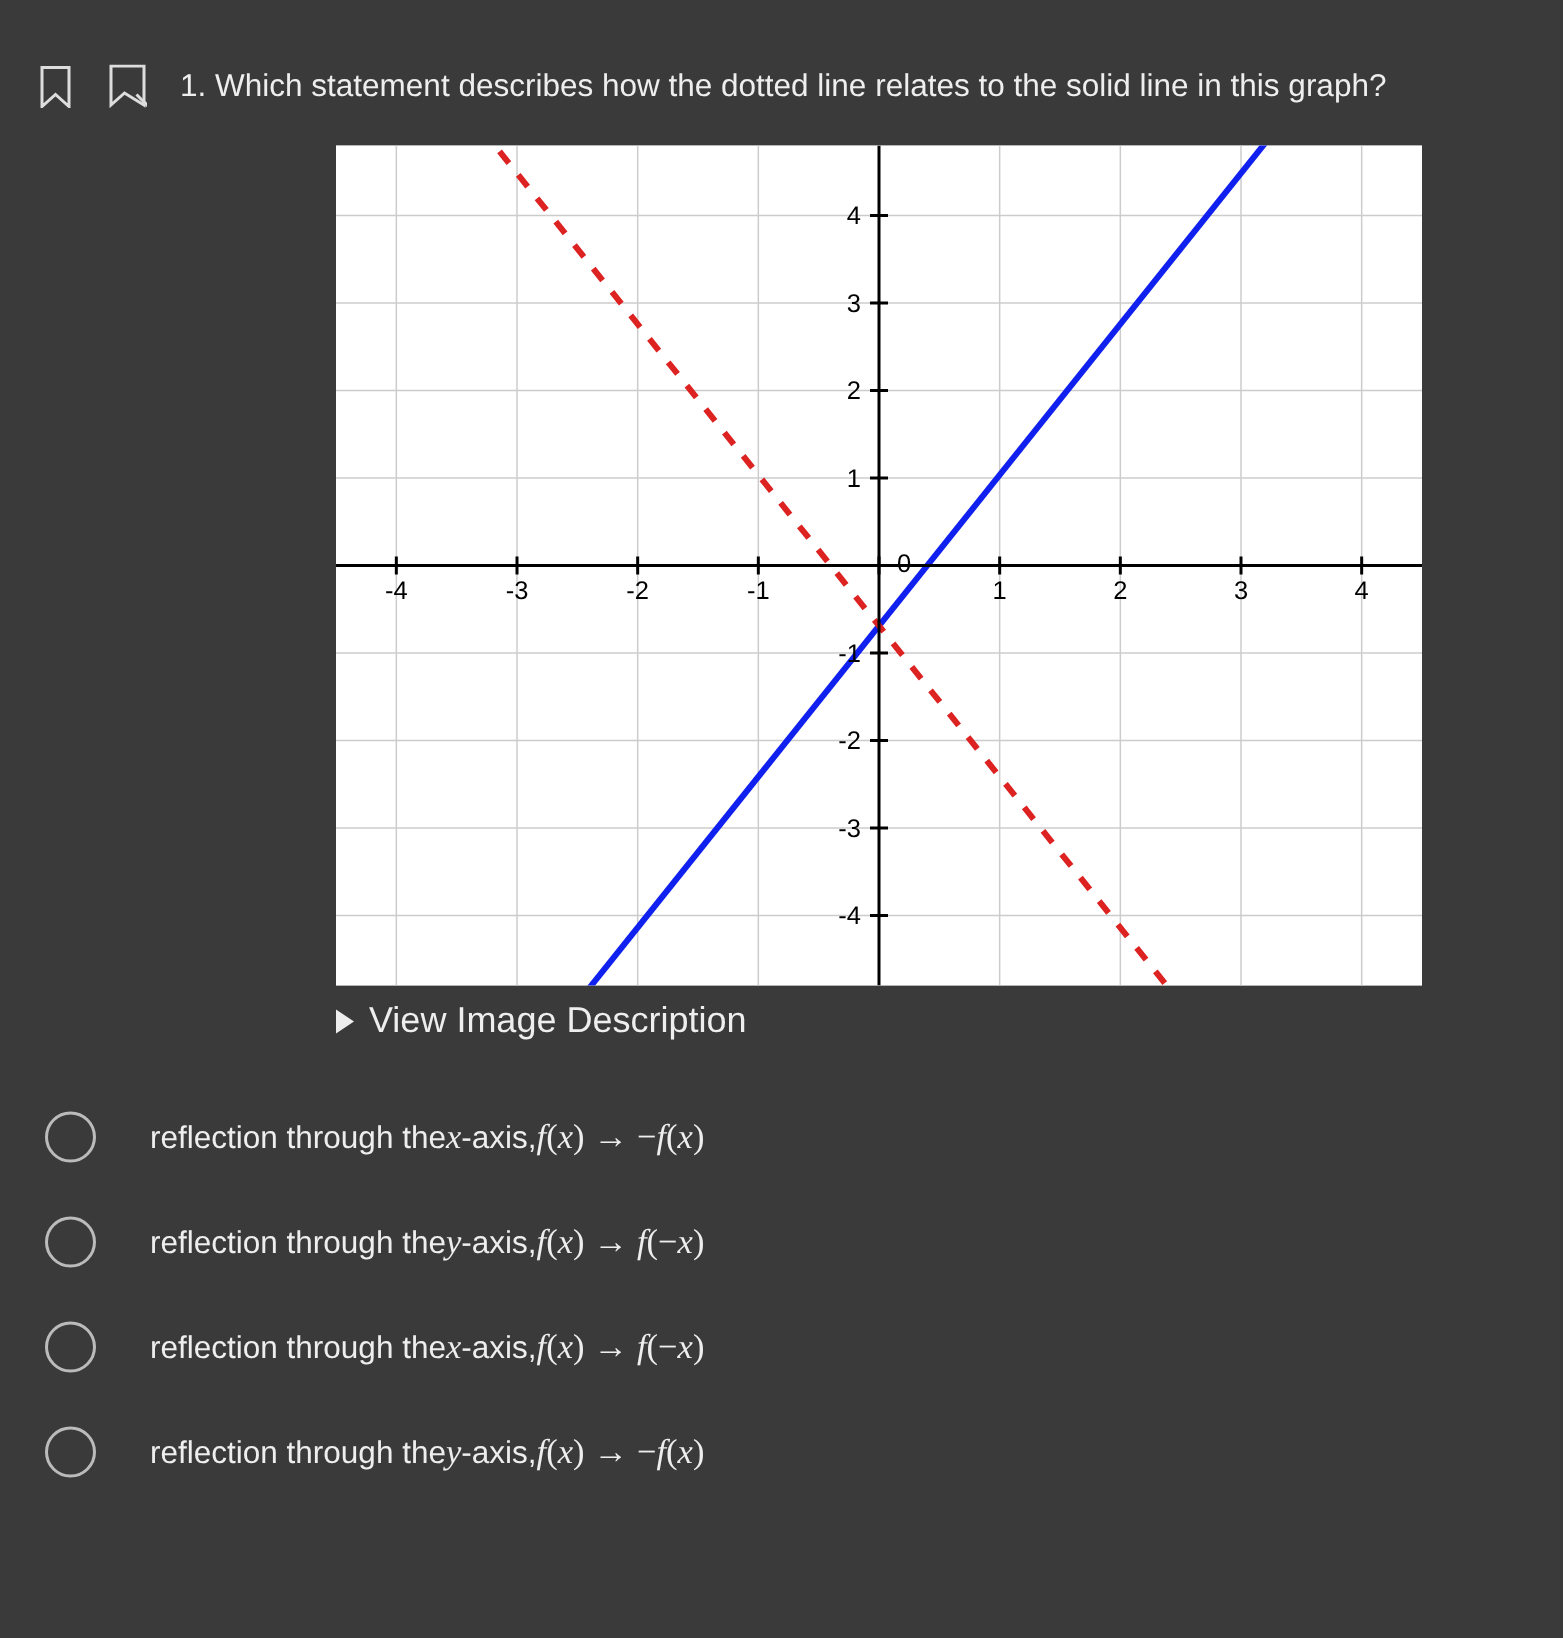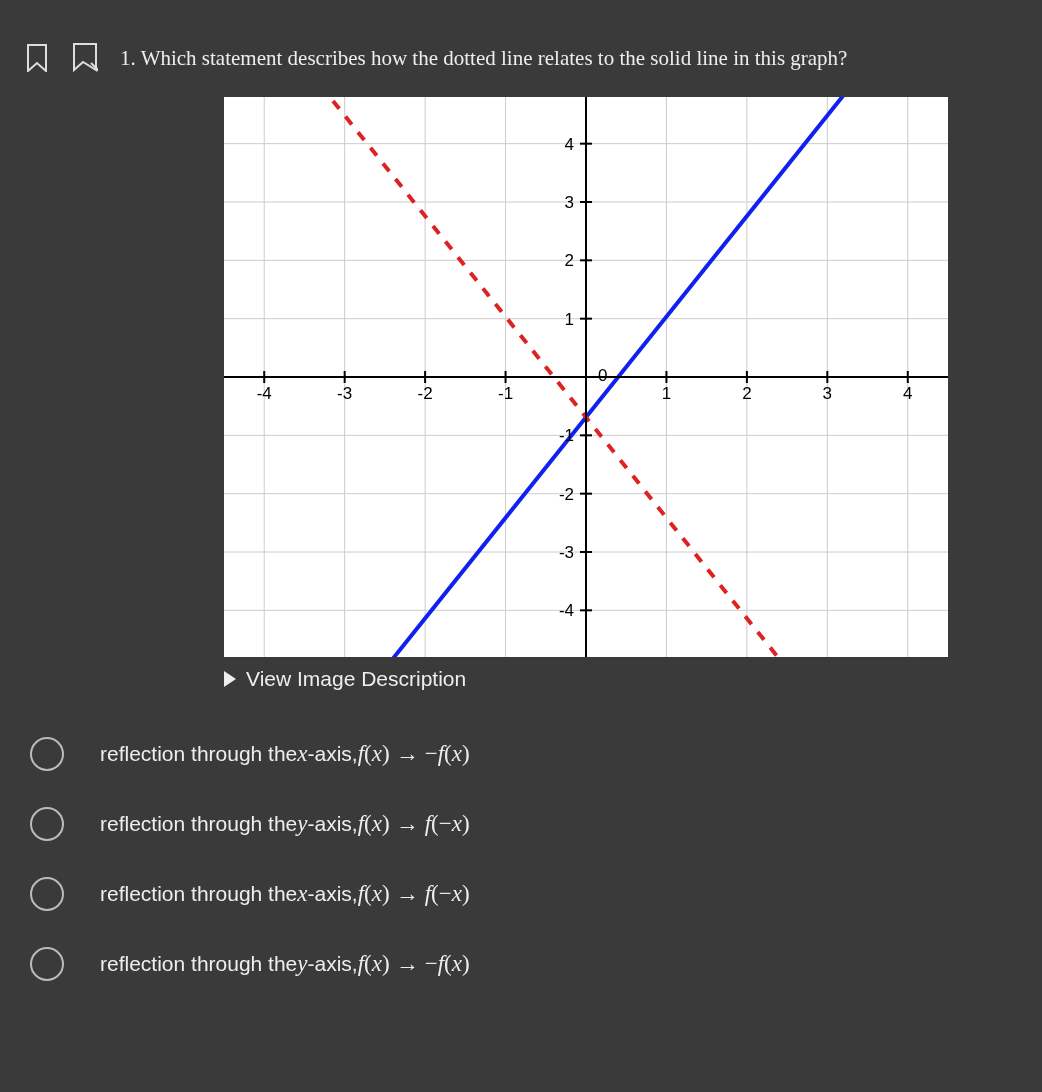--- a/index.html
+++ b/index.html
@@ -6,37 +6,37 @@
   body {
     background: #3a3a3a;
     color: #eeeeee;
     font-family: Arial, Helvetica, sans-serif;
     font-size: 21px;
     width: 1042px;
     height: 1092px;
     overflow: hidden;
   }
   .wrap { padding: 42px 0 0 24px; }
-  .header-row { display: flex; align-items: flex-start; gap: 22px; font-family: Liberation Serif, serif; }
+  .header-row { display: flex; align-items: flex-start; gap: 22px; }
   .bookmark-icon, .note-icon {
     width: 26px; height: 32px; flex: 0 0 auto; display: flex; align-items: center; justify-content: center;
   }
   .q-body { flex: 1; padding-right: 4px; }
   .q-text { line-height: 1.55; }
   .graph-area {
     margin: 22px 0 10px 200px;
     width: 724px;
     height: 560px;
     background: #ffffff;
     position: relative;
   }
   .desc-row {
     margin: 8px 0 28px 200px;
     display: flex; align-items: center; gap: 10px;
-    color: #eeeeee; cursor: pointer; font-size: 21px;
+    color: #eeeeee; cursor: pointer; font-size: 24px;
   }
   .tri {
     width: 0; height: 0;
     border-top: 8px solid transparent;
     border-bottom: 8px solid transparent;
     border-left: 12px solid #eeeeee;
   }
   .options { margin-left: 6px; }
   .opt {
     display: flex; align-items: center; gap: 36px;

